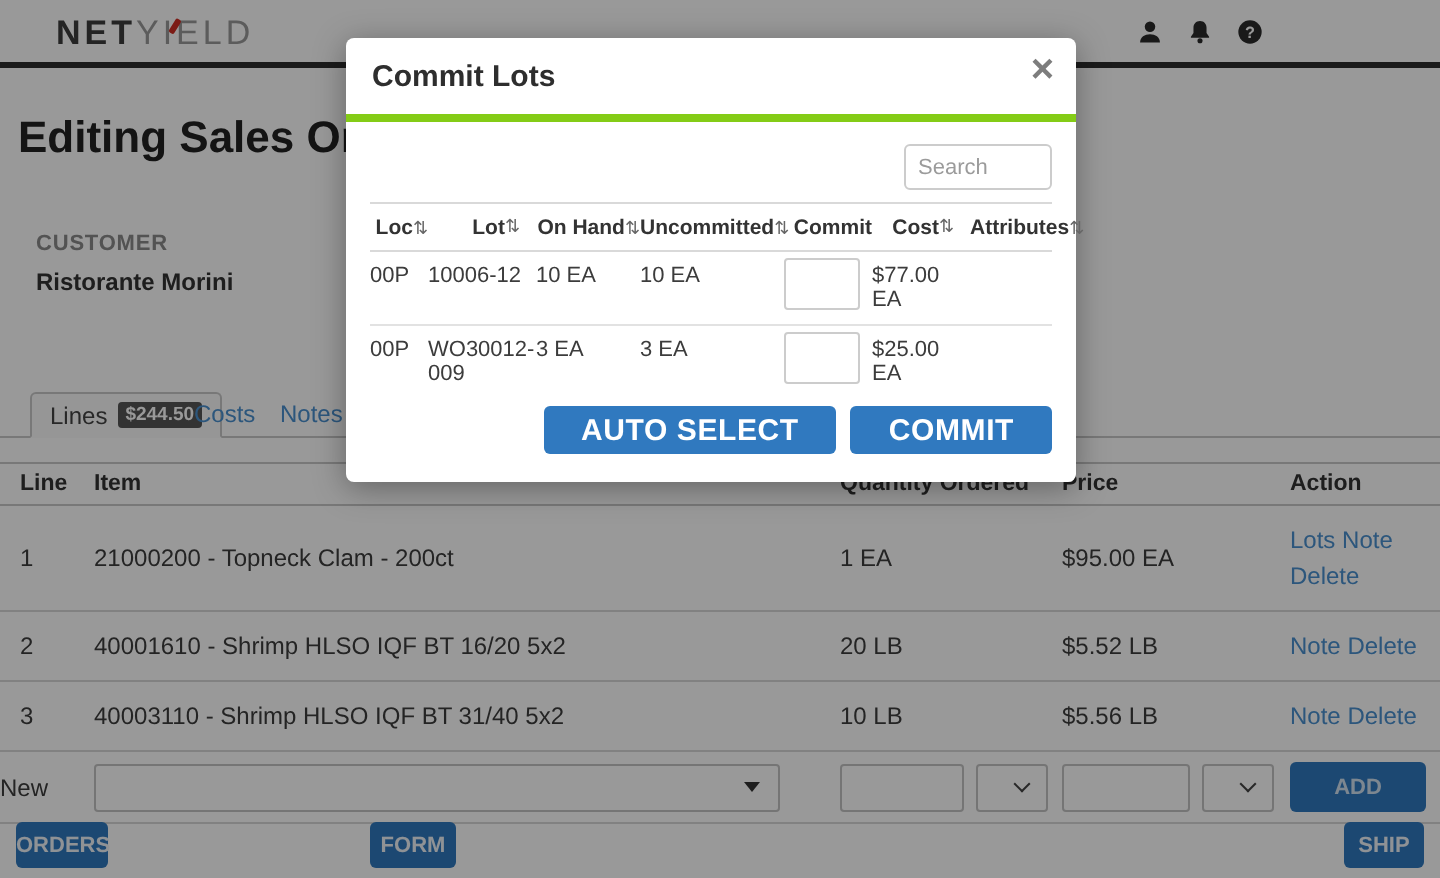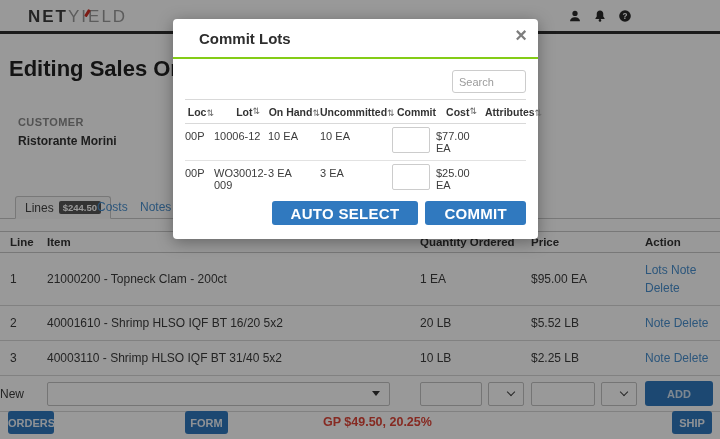--- a/index.html
+++ b/index.html
@@ -56,21 +56,21 @@
   
   .orders-btn { position:absolute; left:8px; top:411px; width:46px; height:23px; font-size:11px; }
   .form-btn  { position:absolute; left:185px; top:411px; width:43px; height:23px; font-size:11px; }
   .ship-btn  { position:absolute; left:672px; top:411px; width:40px; height:23px; font-size:11px; }
   .gp-text   { position:absolute; left:323px; top:415px; font-size:12.5px; font-weight:700; color:#e0473a; }
 
   
   .overlay { position:absolute; inset:0; background:rgba(0,0,0,.40); z-index:10; }
   .modal { position:absolute; left:173px; top:19px; width:365px; z-index:20; background:#fff;
            border-radius:4px; box-shadow:0 3px 16px rgba(0,0,0,.35); }
-  .modal-head { position:relative; padding:11px 14px 9px 26px; border-bottom:2px solid #84cc16; }
+  .modal-head { position:relative; padding:11px 14px 9px 13px; border-bottom:4px solid #84cc16; }
   .modal-title { font-size:15px; font-weight:700; color:#2e2e2e; }
   .modal-close { position:absolute; right:11px; top:6px; font-size:20px; font-weight:700; color:#7d7d7d; cursor:pointer; line-height:1; }
   .modal-body { padding:11px 12px 8px 12px; }
   .search-wrap { text-align:right; margin-bottom:6px; }
   .search-input { width:74px; height:23px; border:1px solid #ccc; border-radius:3px; font-size:11px; color:#444;
            padding:0 6px; font-family:"Liberation Sans", sans-serif; outline:none; }
   .search-input::placeholder { color:#9b9b9b; }
   .mtable { width:341px; border-collapse:collapse; table-layout:fixed; }
   .mtable th { font-size:10.5px; font-weight:700; color:#333; text-align:right; white-space:nowrap; overflow:visible;
            padding:6px 0 5px 0; border-top:1px solid #d9d9d9; border-bottom:1px solid #d9d9d9; }
@@ -154,21 +154,21 @@
       <td>$5.52 LB</td>
       <td class="act">
         <a>Note</a>
         <a>Delete</a>
       </td>
     </tr>
     <tr>
       <td class="c1">3</td>
       <td>40003110 - Shrimp HLSO IQF BT 31/40 5x2</td>
       <td>10 LB</td>
-      <td>$2.25 LB</td>
+      <td>$5.56 LB</td>
       <td class="act">
         <a>Note</a>
         <a>Delete</a>
       </td>
     </tr>
     <tr>
       <td class="c1 new-cell">New</td>
       <td class="new-cell">
         <div class="fake-select" style="width:343px;">
               <span class="tri"></span>
@@ -188,21 +188,20 @@
       </td>
       <td class="new-cell">
         <button class="btn add-btn">ADD</button>
       </td>
     </tr>
   </tbody>
     </table>
 
   <button class="btn orders-btn">ORDERS</button>
   <button class="btn form-btn">FORM</button>
-  <div class="gp-text">GP $49.50, 20.25%</div>
   <button class="btn ship-btn">SHIP</button>
 
   <div class="overlay"></div>
 
   <div class="modal">
     <div class="modal-head">
       <span class="modal-title">Commit Lots</span>
       <span class="modal-close">×</span>
     </div>
     <div class="modal-body">

